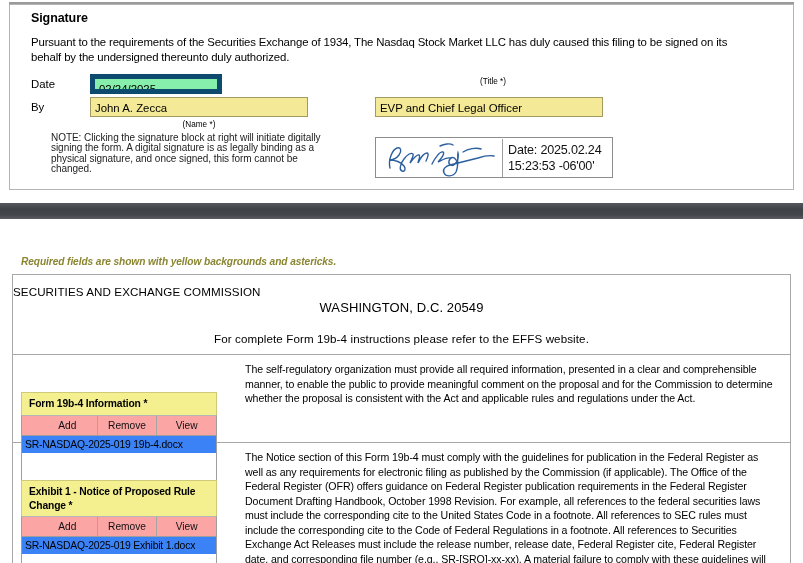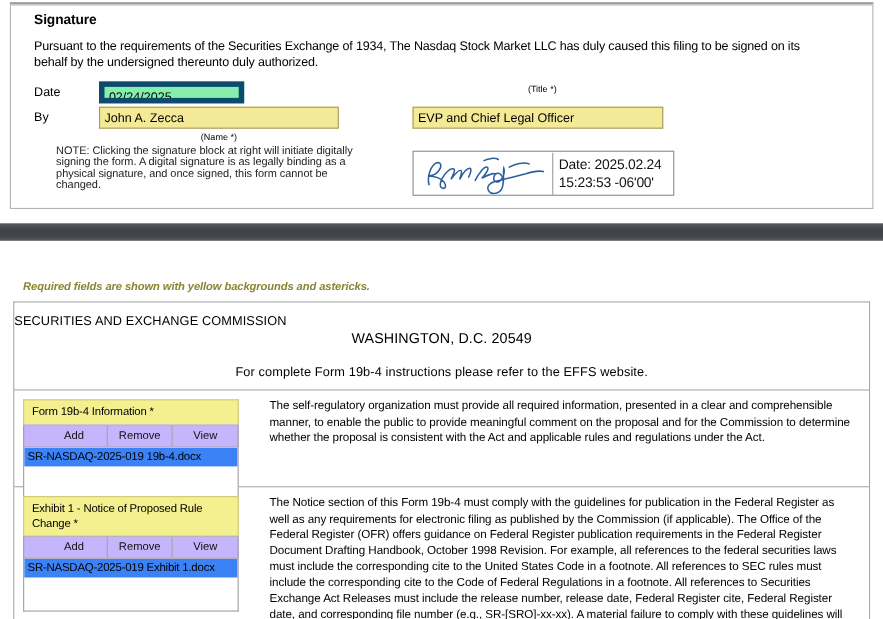--- a/index.html
+++ b/index.html
@@ -234,28 +234,29 @@
   .attach-widget {
     width: 196px;
     box-sizing: border-box;
   }
   .attach-title {
     background: #f4f08f;
     border: 1px solid #cfc97a;
     border-bottom: none;
     box-sizing: border-box;
     font-size: 10.3px;
-    font-weight: normal;
+    font-weight: bold;
     padding: 4px 5px 4px 7px;
     line-height: 13.5px;
     letter-spacing: -0.15px;
+    margin-top: 29px;
   }
   .attach-buttons {
     display: flex;
-    background: #c4b5fd;
+    background: #fca5a5;
     border: 1px solid #9e9e9e;
     border-top: 1px solid #b5b5b5;
     box-sizing: border-box;
     height: 21px;
     padding-left: 16px;
   }
   .attach-btn {
     flex: 1 1 0;
     text-align: center;
     font-size: 10.2px;

